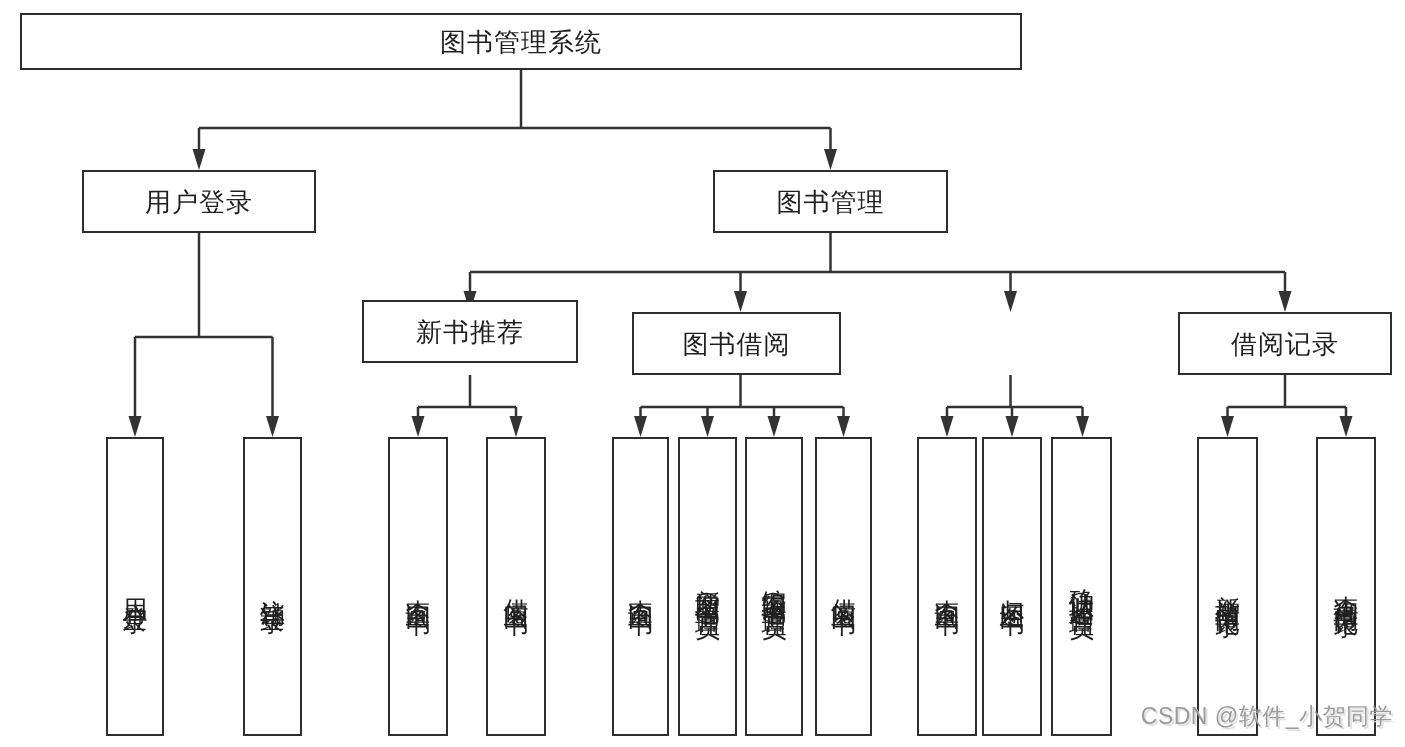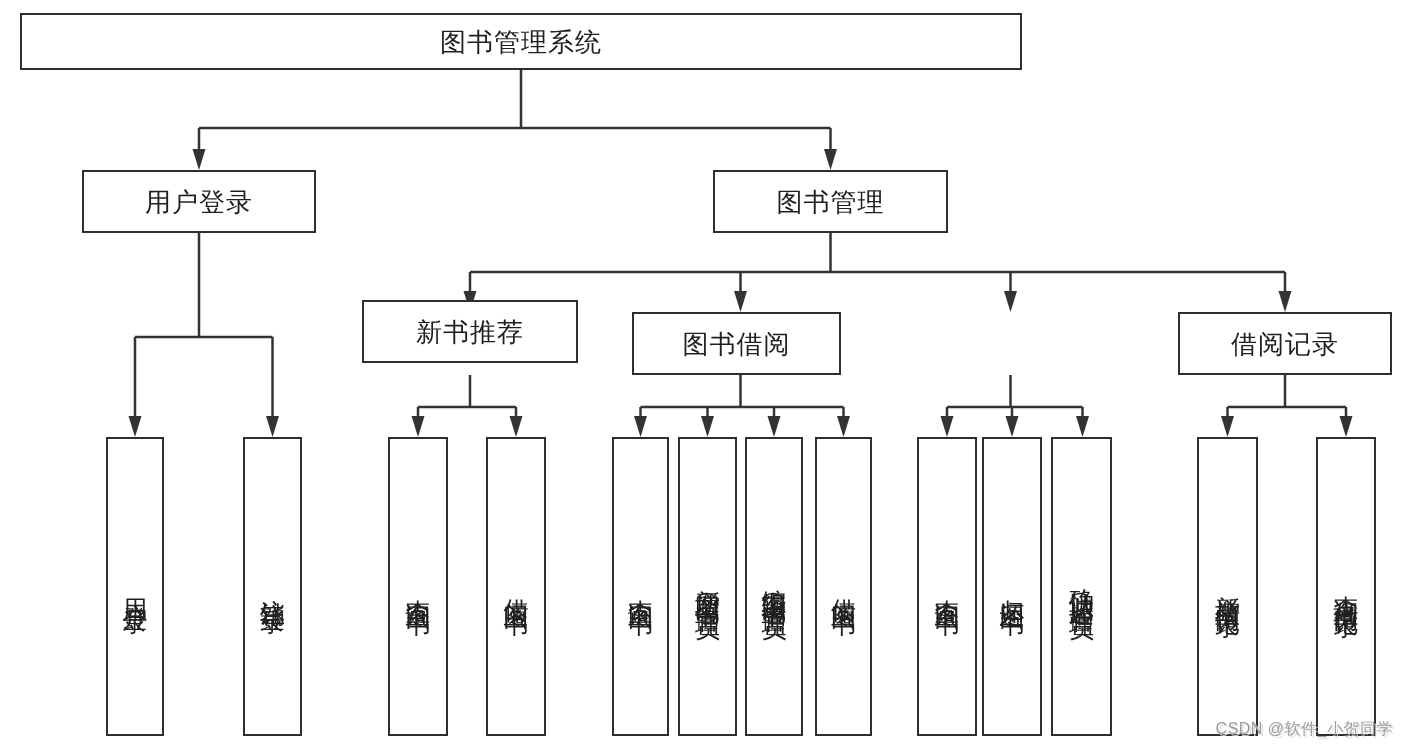--- a/index.html
+++ b/index.html
@@ -27,22 +27,22 @@
     line-height:1;
   }
   .box.v .lbl{
     writing-mode:vertical-rl;
     text-orientation:mixed;
     letter-spacing:4px;
     font-size:25px;
   }
   .watermark{
     position:absolute;
-    right:12px;bottom:7px;
-    font-size:16px;
+    right:12px;bottom:15px;
+    font-size:23px;
     color:rgba(148,148,148,0.92);
     text-shadow:2px 2px 0 rgba(220,220,220,0.85);
     letter-spacing:0.5px;
     z-index:5;
     white-space:nowrap;
     margin-top:25px;
   }
 </style>
 </head>
 <body>

